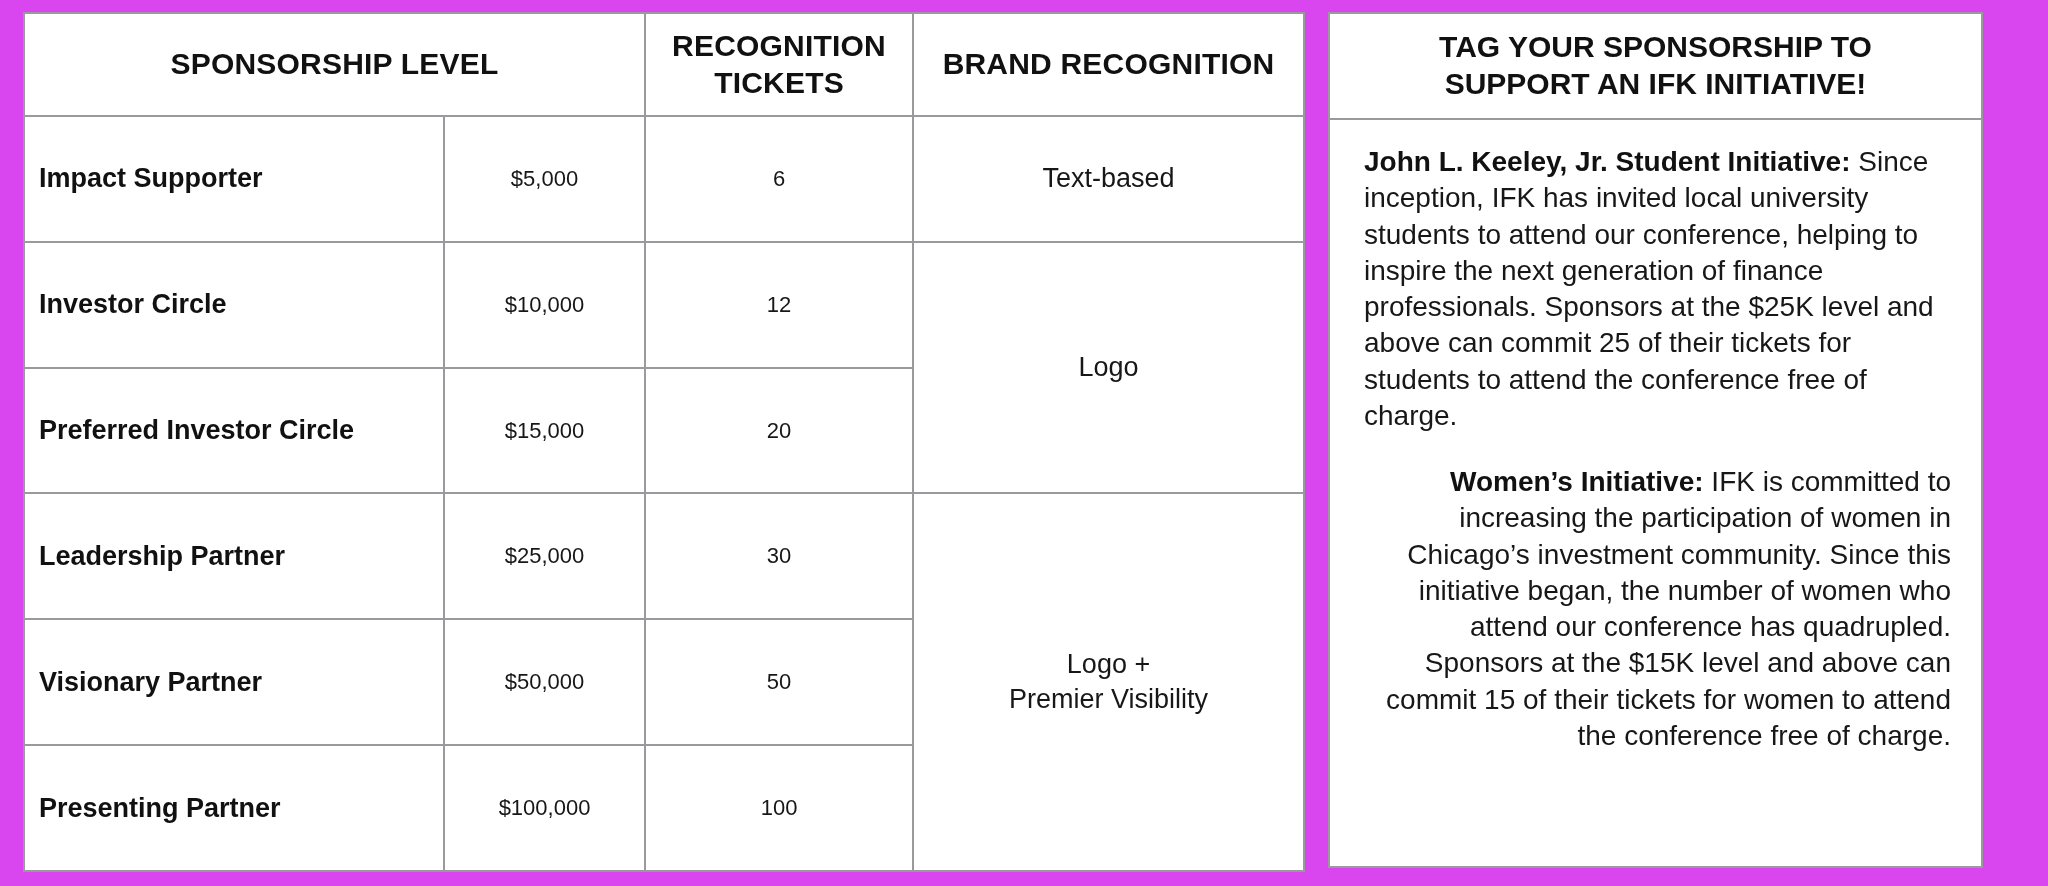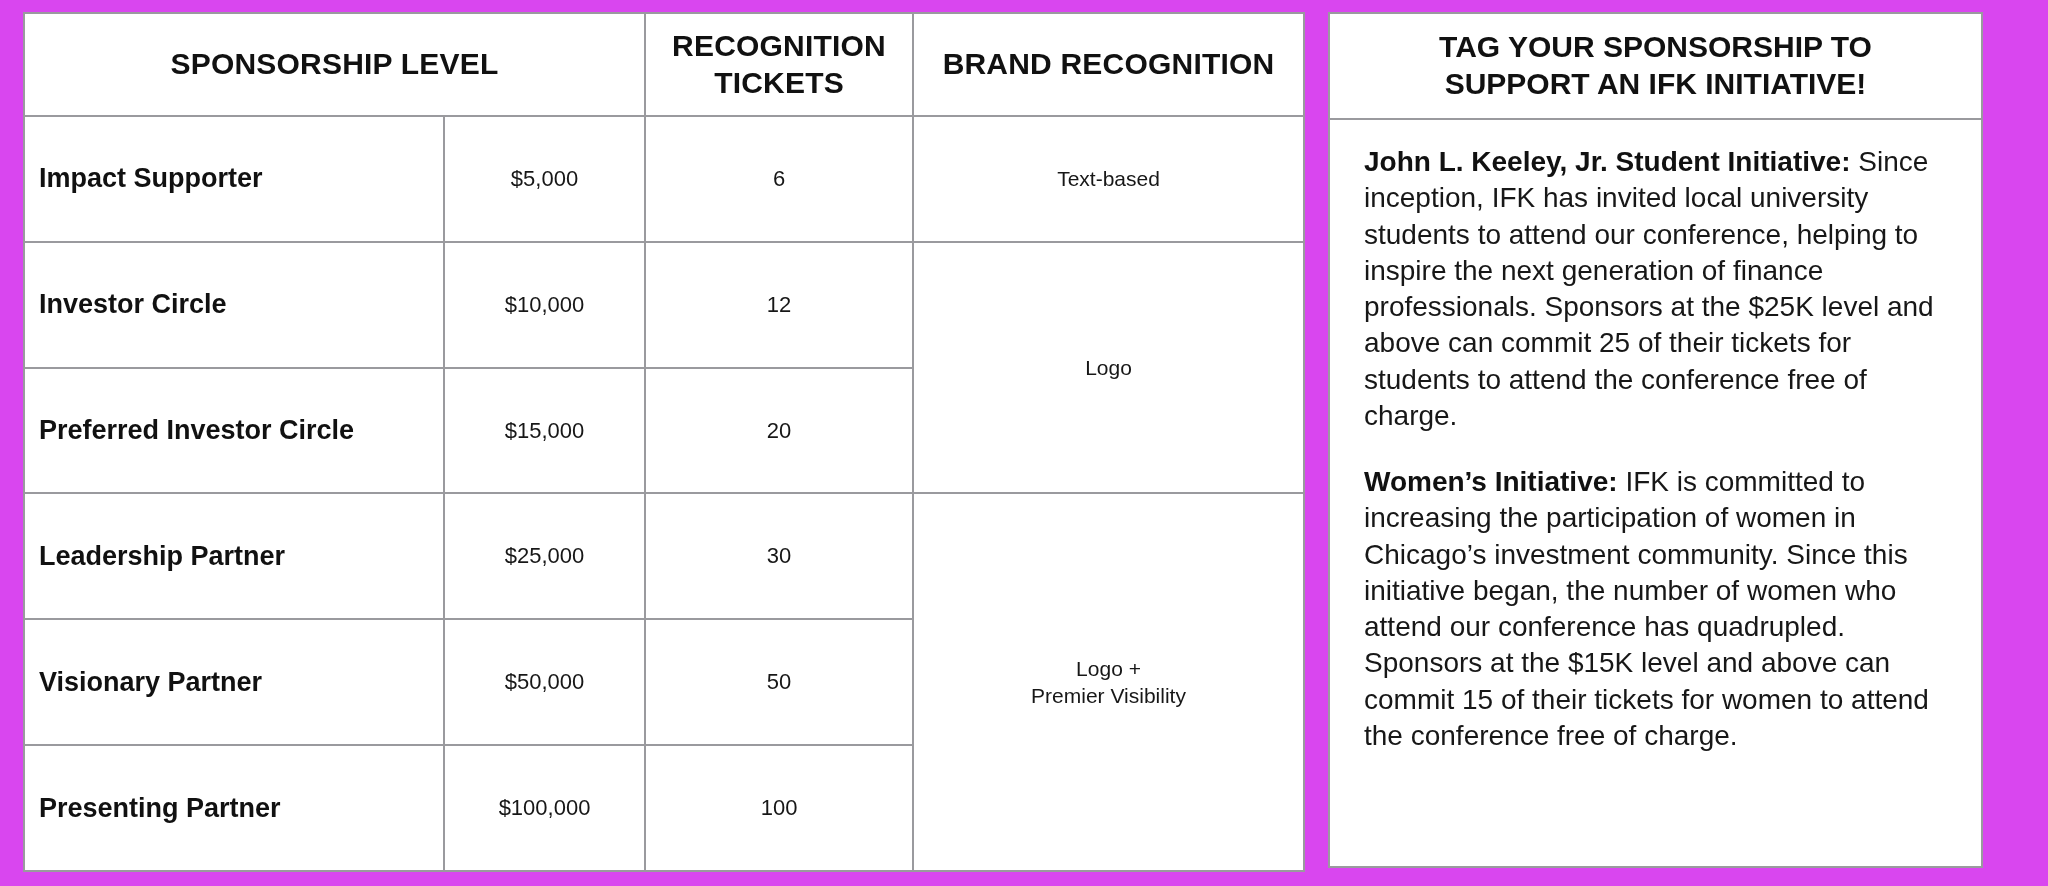--- a/index.html
+++ b/index.html
@@ -78,21 +78,21 @@
   }
   td.amount-cell,
   td.tickets-cell {
     font-size: 22px;
     font-weight: normal;
     text-align: center;
     vertical-align: middle;
     color: #171717;
   }
   td.brand-cell {
-    font-size: 21px;
+    font-size: 27px;
     font-weight: normal;
     text-align: center;
     vertical-align: middle;
     line-height: 1.32;
     color: #171717;
   }
 
   
   .panel {
     position: absolute;
@@ -127,21 +127,21 @@
     flex: 1 1 auto;
     padding: 24px 30px 14px 34px;
     box-sizing: border-box;
   }
   .para {
     font-size: 28px;
     line-height: 1.295;
     color: #171717;
     margin: 0 0 30px 0;
   }
-  .para:last-child { margin-bottom: 0; }
+  .para:last-child { margin-bottom: 0; text-align: right; }
   .para b {
     font-weight: bold;
     color: #111111;
   }
 </style>
 </head>
 <body>
 
 <div class="page">
 

